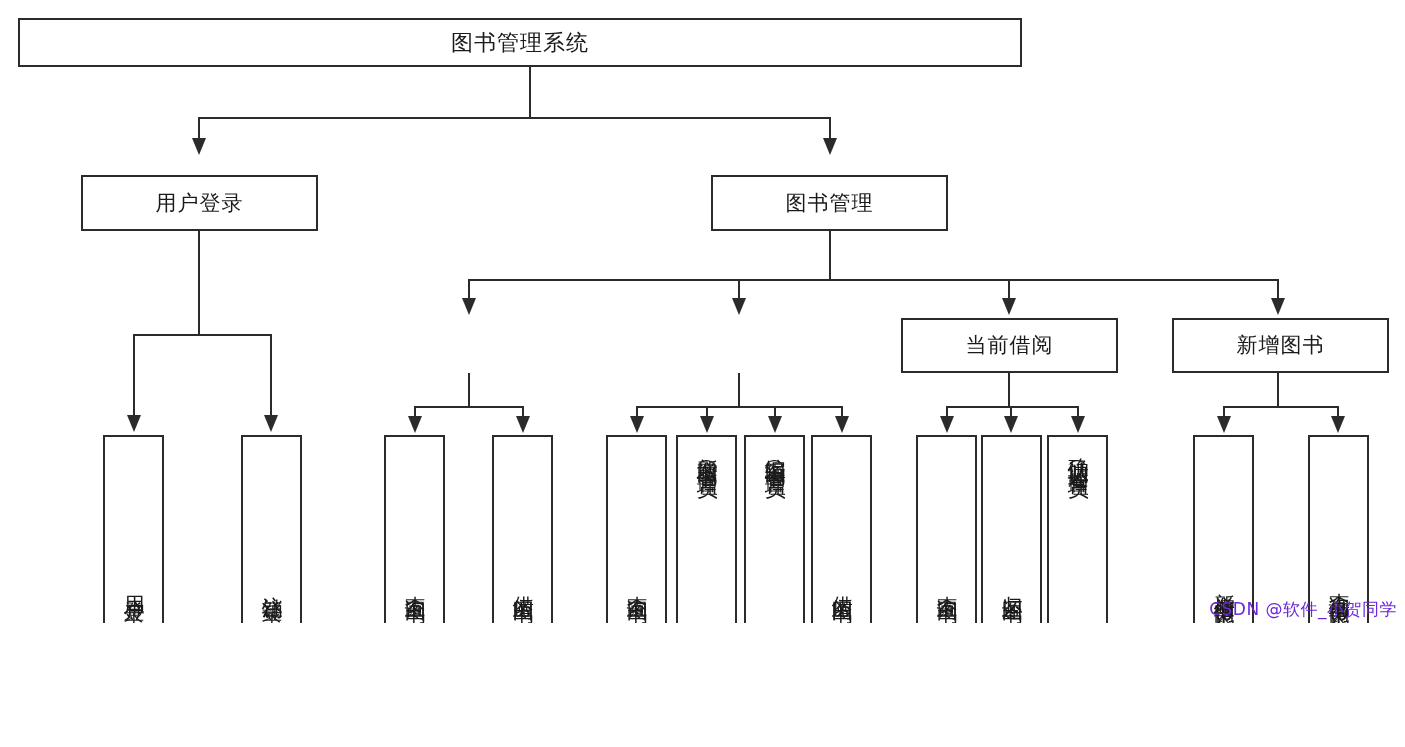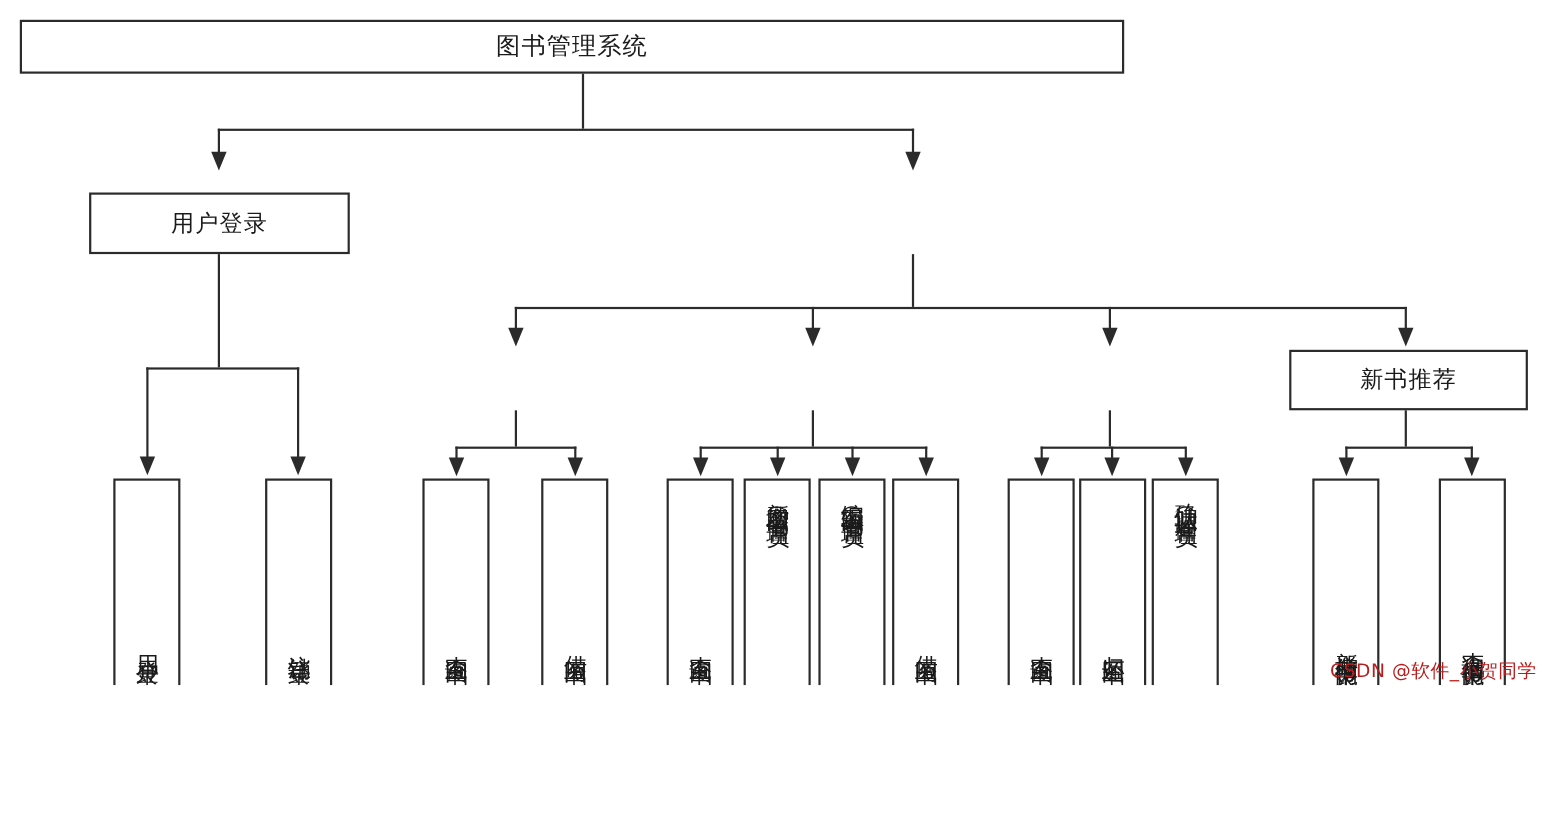--- a/index.html
+++ b/index.html
@@ -75,21 +75,21 @@
     border-right: 7px solid transparent;
     border-top: 17px solid #2b2b2b;
   }
 
   
   #watermark {
     position: absolute;
     right: 8px;
     bottom: 2px;
     font-size: 17px;
-    color: #b91c1c;
+    color: #6d28d9;
     letter-spacing: 0.5px;
     white-space: nowrap;
     pointer-events: none;
     font-family: "DejaVu Sans", "Liberation Sans", sans-serif;
   }
 </style>
 </head>
 <body>
 
 <div id="canvas">
@@ -102,41 +102,47 @@
   <div class="hline" style="left:198px; top:117px; width:633px; height:2px;"></div>
   <div class="vline" style="left:198px; top:117px; width:2px; height:22px;"></div>
   <div class="arrow" style="left:192px; top:138px;"></div>
   <div class="vline" style="left:829px; top:117px; width:2px; height:22px;"></div>
   <div class="arrow" style="left:823px; top:138px;"></div>
 
   <div class="node lvl2" style="left:81px; top:175px; width:237px; height:56px;">
     <span>用户登录</span>
   </div>
 
+  <div class="node lvl2" style="left:711px; top:175px; width:237px; height:56px;">
+    <span>图书管理</span>
+  </div>
 
   <div class="vline" style="left:198px; top:231px; width:2px; height:103px;"></div>
   <div class="hline" style="left:133px; top:334px; width:139px; height:2px;"></div>
   <div class="vline" style="left:133px; top:334px; width:2px; height:82px;"></div>
   <div class="arrow" style="left:127px; top:415px;"></div>
   <div class="vline" style="left:270px; top:334px; width:2px; height:82px;"></div>
   <div class="arrow" style="left:264px; top:415px;"></div>
 
   <div class="vline" style="left:829px; top:231px; width:2px; height:48px;"></div>
   <div class="hline" style="left:468px; top:279px; width:811px; height:2px;"></div>
   <div class="vline" style="left:468px; top:279px; width:2px; height:20px;"></div>
   <div class="arrow" style="left:462px; top:298px;"></div>
   <div class="vline" style="left:738px; top:279px; width:2px; height:20px;"></div>
   <div class="arrow" style="left:732px; top:298px;"></div>
   <div class="vline" style="left:1008px; top:279px; width:2px; height:20px;"></div>
   <div class="arrow" style="left:1002px; top:298px;"></div>
   <div class="vline" style="left:1277px; top:279px; width:2px; height:20px;"></div>
   <div class="arrow" style="left:1271px; top:298px;"></div>
 
+  <div class="node lvl3" style="left:901px; top:318px; width:217px; height:55px;">
+    <span>当前借阅</span>
+  </div>
   <div class="node lvl3" style="left:1172px; top:318px; width:217px; height:55px;">
-    <span>新书推荐</span>
+    <span>新增图书</span>
   </div>
 
   <div class="vline" style="left:468px; top:373px; width:2px; height:33px;"></div>
   <div class="hline" style="left:414px; top:406px; width:110px; height:2px;"></div>
   <div class="vline" style="left:414px; top:406px; width:2px; height:12px;"></div>
   <div class="arrow" style="left:408px; top:416px;"></div>
   <div class="vline" style="left:522px; top:406px; width:2px; height:12px;"></div>
   <div class="arrow" style="left:516px; top:416px;"></div>
 
   <div class="vline" style="left:738px; top:373px; width:2px; height:33px;"></div>

